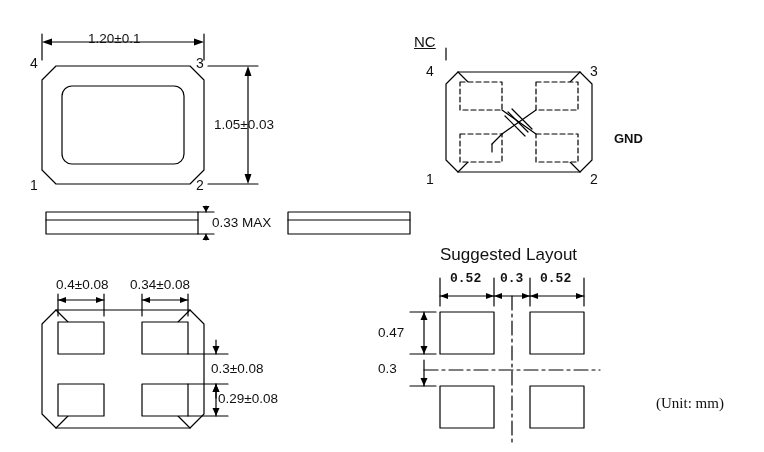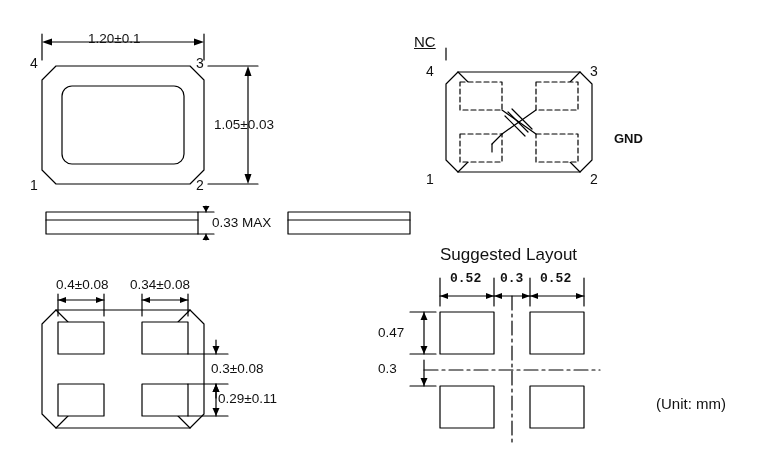--- a/index.html
+++ b/index.html
@@ -29,21 +29,21 @@
     position: absolute;
     white-space: nowrap;
     line-height: 1;
     color: #111111;
   }
   .t-med { font-size: 13.5px; }
   .t-bold-sm { font-size: 13px; font-weight: bold; font-family: Liberation Mono, monospace; }
   .t-pin { font-size: 14px; }
   .t-head { font-size: 18px; }
   .t-head2 { font-size: 17px; }
-  .t-unit { font-size: 15px; }
+  .t-unit { font-size: 15px; font-family: Liberation Serif, serif; }
   .t-gnd { font-size: 13px; font-weight: bold; }
   .t-nc { font-size: 15px; }
 </style>
 </head>
 <body>
 
 <div id="sheet">
 
   <svg id="drawing" viewBox="0 0 764 452">
     <g fill="none" stroke="#000000" stroke-width="1.2" stroke-linejoin="round" stroke-linecap="round">
@@ -207,21 +207,21 @@
   <div class="lbl t-pin" style="left:30px; top:56px;">4</div>
   <div class="lbl t-pin" style="left:196px; top:56px;">3</div>
   <div class="lbl t-pin" style="left:30px; top:178px;">1</div>
   <div class="lbl t-pin" style="left:196px; top:178px;">2</div>
 
   <div class="lbl t-med" style="left:212px; top:216px;">0.33 MAX</div>
 
   <div class="lbl t-med" style="left:56px; top:278px;">0.4±0.08</div>
   <div class="lbl t-med" style="left:130px; top:278px;">0.34±0.08</div>
   <div class="lbl t-med" style="left:211px; top:362px;">0.3±0.08</div>
-  <div class="lbl t-med" style="left:218px; top:392px;">0.29±0.11</div>
+  <div class="lbl t-med" style="left:218px; top:392px;">0.29±0.08</div>
 
   <div class="lbl t-nc" style="left:414px; top:34px;text-decoration:underline;">NC</div>
   <div class="lbl t-gnd" style="left:614px; top:132px;">GND</div>
   <div class="lbl t-pin" style="left:426px; top:64px;">4</div>
   <div class="lbl t-pin" style="left:590px; top:64px;">3</div>
   <div class="lbl t-pin" style="left:426px; top:172px;">1</div>
   <div class="lbl t-pin" style="left:590px; top:172px;">2</div>
 
   <div class="lbl t-head2" style="left:440px; top:246px;">Suggested Layout</div>
   <div class="lbl t-bold-sm" style="left:450px; top:272px;">0.52</div>

